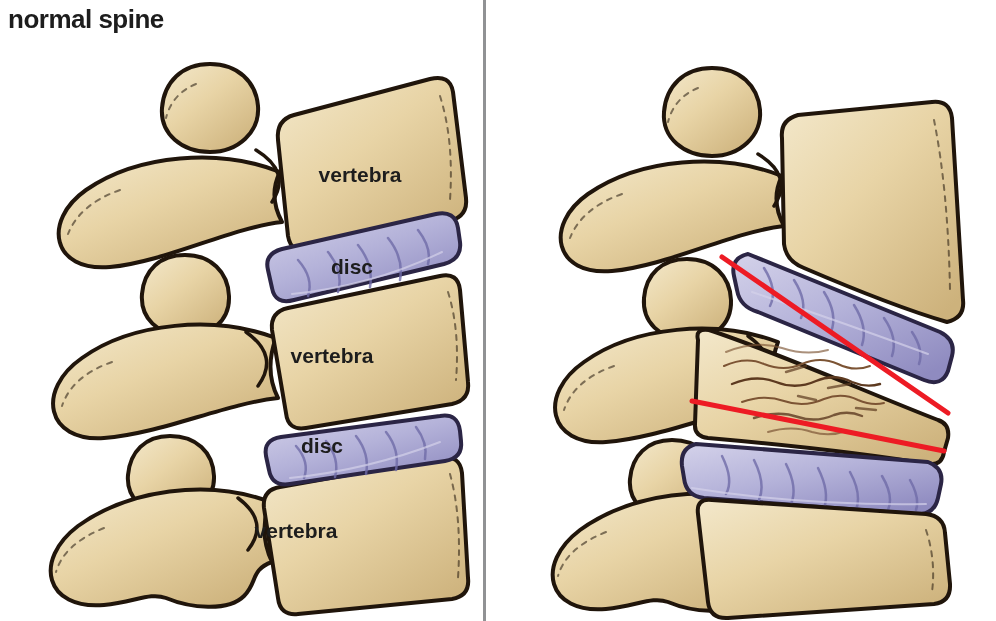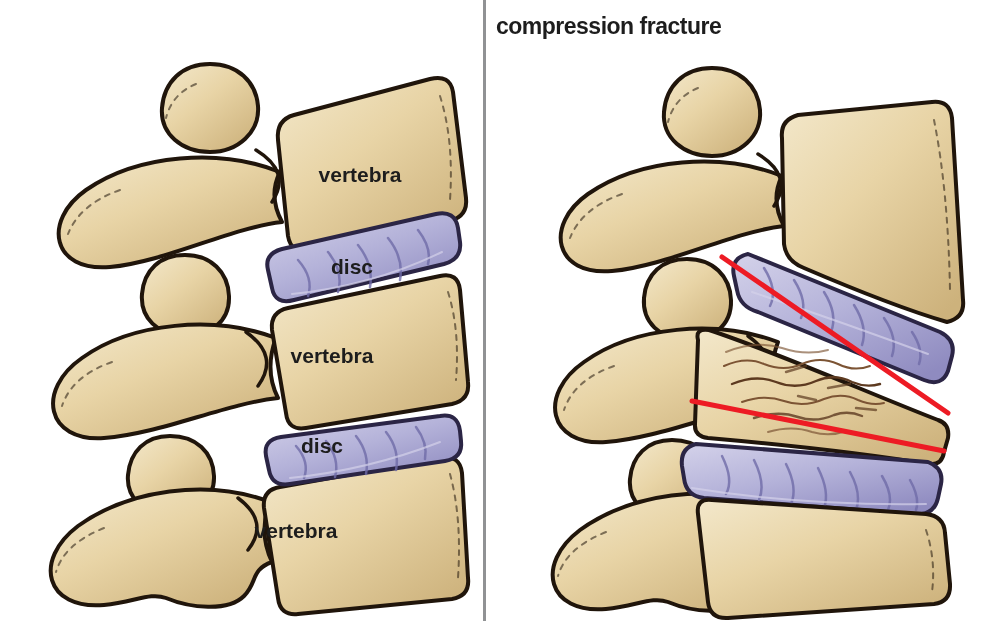--- a/index.html
+++ b/index.html
@@ -91,20 +91,21 @@
         <path class="fiber" d="M416,427 q12,16 9,32"></path>
         <path class="sheen" d="M290,478 q78,-8 150,-36"></path>
       </g>
 
       <text class="anat-label" x="360" y="182">vertebra</text>
       <text class="anat-label" x="352" y="274">disc</text>
       <text class="anat-label" x="332" y="363">vertebra</text>
       <text class="anat-label" x="322" y="453">disc</text>
       <text class="anat-label" x="296" y="538">vertebra</text>
     </svg>
+    <div class="panel-title">normal spine</div>
   </div>
 
   <div class="divider"></div>
 
   <div class="panel panel-right">
     <svg width="510" height="621" viewBox="0 0 510 621">
 
       <g>
         <use href="#posterior-stack" transform="translate(16,4)"></use>
       </g>
@@ -147,15 +148,14 @@
       </g>
 
       <path class="bone-shape" d="M212,514 Q210,498 226,500 L440,514 Q458,516 459,533 L464,584 Q465,602 448,604 L242,618 Q224,619 222,602 Z"></path>
       <path class="dashes" d="M440,530 q10,30 6,62"></path>
 
       <g>
         <line class="redline" x1="236" y1="257" x2="462" y2="413"></line>
         <line class="redline" x1="206" y1="401" x2="458" y2="451"></line>
       </g>
     </svg>
-    <div class="panel-title">compression fracture</div>
   </div>
 </div>
 
 </body></html>

